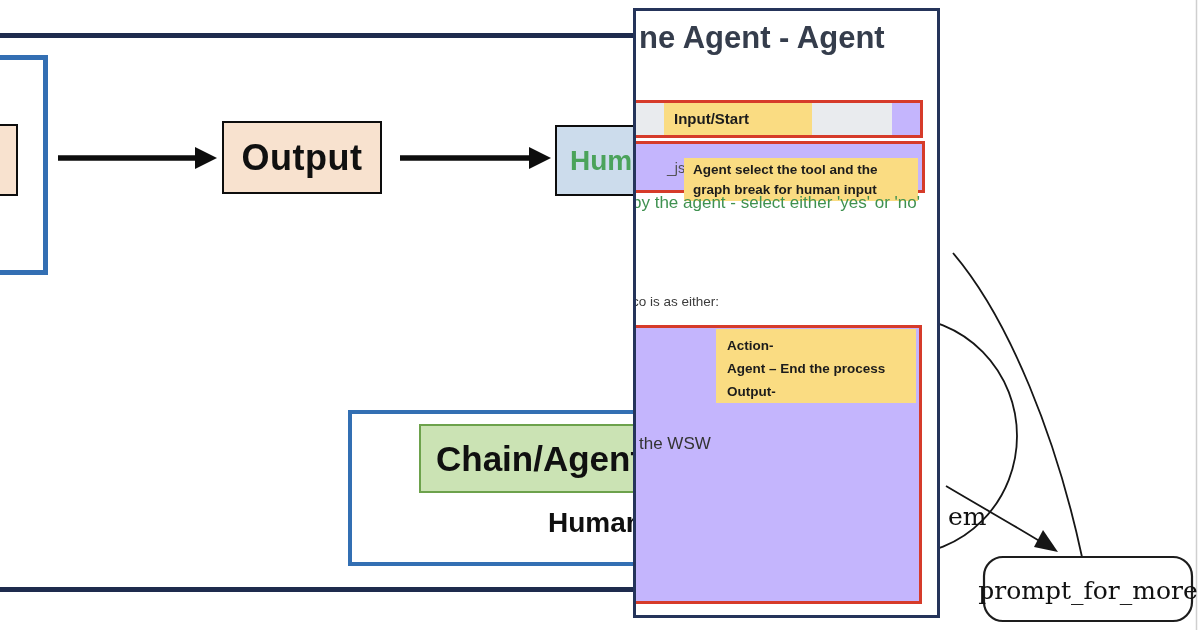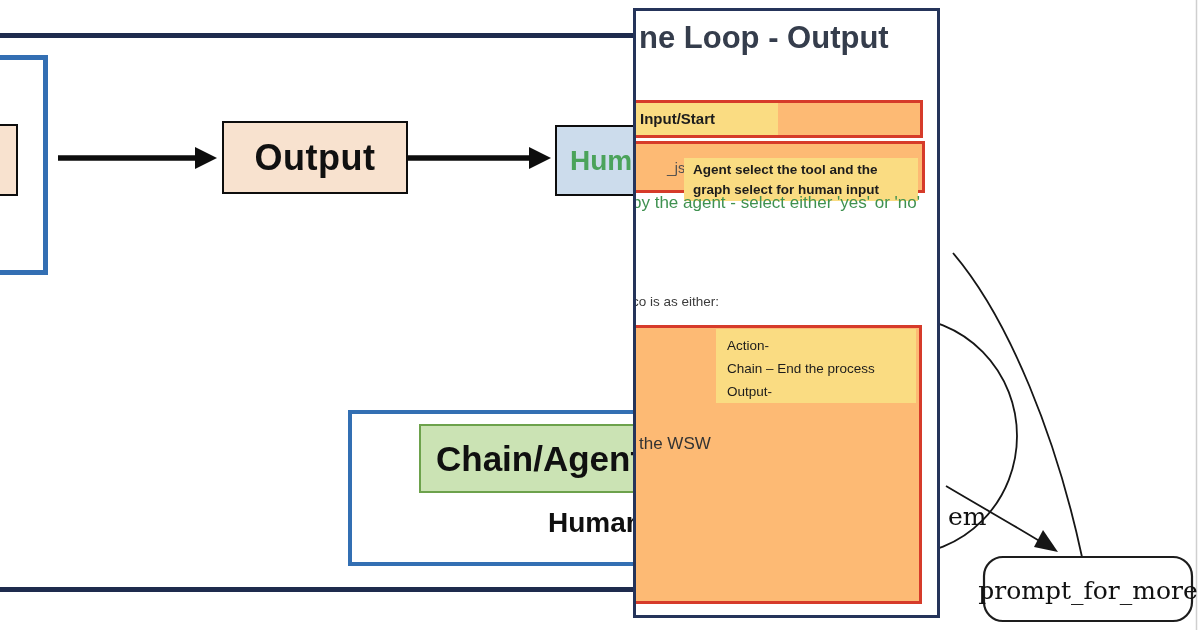--- a/index.html
+++ b/index.html
@@ -15,59 +15,59 @@
   .slide{position:absolute;inset:0;z-index:1;}
   .hline{position:absolute;left:0;width:700px;height:5px;background:var(--c-navy);}
   .hline.top{top:33px;} .hline.bottom{top:587px;}
   .blue-frame{position:absolute;border:5px solid var(--c-blue-frame);background:transparent;}
   .frame1{left:-10px;top:55px;width:48px;height:210px;}
   .frame2{left:348px;top:410px;width:362px;height:148px;border-width:4px;}
   .box{position:absolute;border:2.5px solid #0d0d0d;box-sizing:border-box;
        display:flex;align-items:center;color:#101010;}
   .peach{background:var(--c-peach);}
   .box.stub{left:-14px;top:124px;width:32px;height:72px;}
-  .box.output{left:222px;top:121px;width:186px;height:73px;justify-content:center;
+  .box.output{left:222px;top:121px;width:160px;height:73px;justify-content:center;
               font-size:36px;font-weight:600;letter-spacing:.5px;}
   .box.human{left:555px;top:125px;width:150px;height:71px;background:var(--c-light-blue);
              font-size:28px;font-weight:700;color:var(--c-green-text);padding-left:13px;}
   .box.chain{left:419px;top:424px;width:292px;height:69px;background:var(--c-green-fill);
              border-color:var(--c-green-border);font-size:35px;font-weight:600;padding-left:15px;}
   .caption{position:absolute;left:548px;top:507px;font-size:28px;font-weight:600;color:#101010;}
   svg.arrows{position:absolute;inset:0;width:1200px;height:630px;}
   
   svg.graph{position:absolute;inset:0;width:1200px;height:630px;z-index:2;}
   .gv-text{font-family:"DejaVu Serif","Liberation Serif",serif;fill:#111;}
   
   .panel{position:absolute;left:633px;top:8px;width:307px;height:610px;z-index:3;
          background:#fff;border:3px solid var(--c-panel-border);box-sizing:border-box;
          overflow:hidden;}
   .panel-title{position:absolute;left:3px;top:9px;font-size:31px;font-weight:700;
                color:var(--c-title);white-space:nowrap;}
-  .redbox{position:absolute;border:3px solid var(--c-red);box-sizing:border-box;background:#fdba74;flex-direction:column;}
+  .redbox{position:absolute;border:3px solid var(--c-red);box-sizing:border-box;background:#c4b5fd;}
   .rb1{left:-9px;top:89px;width:296px;height:38px;display:flex;}
   .rb1 .seg{height:100%;}
   .seg.gray{background:var(--c-gray);}
   .seg.yellow{background:var(--c-yellow);}
   .rb1 .lbl{font-size:15px;font-weight:700;color:#1c1c1c;line-height:32px;padding-left:10px;
             white-space:nowrap;}
   .rb2{left:-9px;top:130px;width:298px;height:52px;}
   .rb2 .json{position:absolute;left:5px;top:16px;font-size:14px;color:#4e4e4e;margin-left:32px;}
   .rb2 .note{position:absolute;left:54px;top:14px;width:234px;height:43px;background:var(--c-yellow);
              font-size:13.5px;font-weight:700;color:#1c1c1c;line-height:20px;padding:2px 0 0 9px;
              box-sizing:border-box;white-space:nowrap;}
   .green-note{position:absolute;left:-4px;top:182px;font-size:17px;color:var(--c-note-green);
               white-space:nowrap;}
   .rb3{left:-9px;top:236px;width:295px;height:40px;display:flex;}
   .rb3 .seg{height:100%;}
   .rb3 .lbl{font-size:15px;font-weight:700;color:#1c1c1c;line-height:34px;padding-left:12px;
             white-space:nowrap;}
   .follows{position:absolute;left:-4px;top:283px;font-size:13.5px;color:#3b3b3b;white-space:nowrap;}
   .rb4{left:-9px;top:314px;width:295px;height:279px;}
   .rb4 .actions{position:absolute;left:86px;top:1px;width:200px;height:74px;background:var(--c-yellow);
-                font-size:13.5px;font-weight:400;color:#1c1c1c;line-height:23px;
+                font-size:13.5px;font-weight:700;color:#1c1c1c;line-height:23px;
                 padding:5px 0 0 11px;box-sizing:border-box;}
   .rb4 .actions span{display:block;white-space:nowrap;}
   .rb4 .wsw{position:absolute;left:9px;top:106px;font-size:17px;color:#333;}
 </style>
 </head>
 <body>
 
 <div class="stage">
 
   <div class="slide">
@@ -103,47 +103,47 @@
     <ellipse cx="900" cy="436" rx="117" ry="119" fill="none" stroke="#161616" stroke-width="1.8"></ellipse>
     <path d="M 953,253 C 1010,320 1057,440 1082,557" fill="none" stroke="#161616" stroke-width="1.8"></path>
     <path d="M 946,486 C 990,512 1022,530 1046,545" fill="none" stroke="#161616" stroke-width="1.8"></path>
     <polygon points="1058,552 1034,547 1043,530" fill="#161616"></polygon>
     <text x="948" y="525" class="gv-text" font-size="25">em</text>
     <rect x="984" y="557" width="208" height="64" rx="19" ry="19" fill="#ffffff" stroke="#1d1d1d" stroke-width="2.2"></rect>
     <text x="1088" y="599" class="gv-text" font-size="25" text-anchor="middle">prompt_for_more</text>
   </svg>
 
   <div class="panel">
-    <div class="panel-title">ne Loop - Output</div>
+    <div class="panel-title">ne Agent - Agent</div>
 
     <div class="redbox rb1">
       <div class="seg gray" style="width:34px"></div>
       <div class="seg yellow" style="width:148px">
         <div class="lbl">Input/Start</div>
       </div>
       <div class="seg gray" style="width:80px"></div>
       <div class="seg" style="flex:1"></div>
     </div>
 
     <div class="redbox rb2">
       <span class="json">_json</span>
       <div class="note">
         <span style="display:block">Agent select the tool and the</span>
-        <span style="display:block">graph select for human input</span>
+        <span style="display:block">graph break for human input</span>
       </div>
     </div>
 
     <div class="green-note">by the agent - select either 'yes' or 'no'</div>
 
 
     <div class="follows">co is as either:</div>
 
     <div class="redbox rb4">
       <div class="actions">
         <span>Action-</span>
-        <span>Chain – End the process</span>
+        <span>Agent – End the process</span>
         <span>Output-</span>
       </div>
       <div class="wsw">the WSW</div>
     </div>
   </div>
 
 </div>
 
 </body></html>

